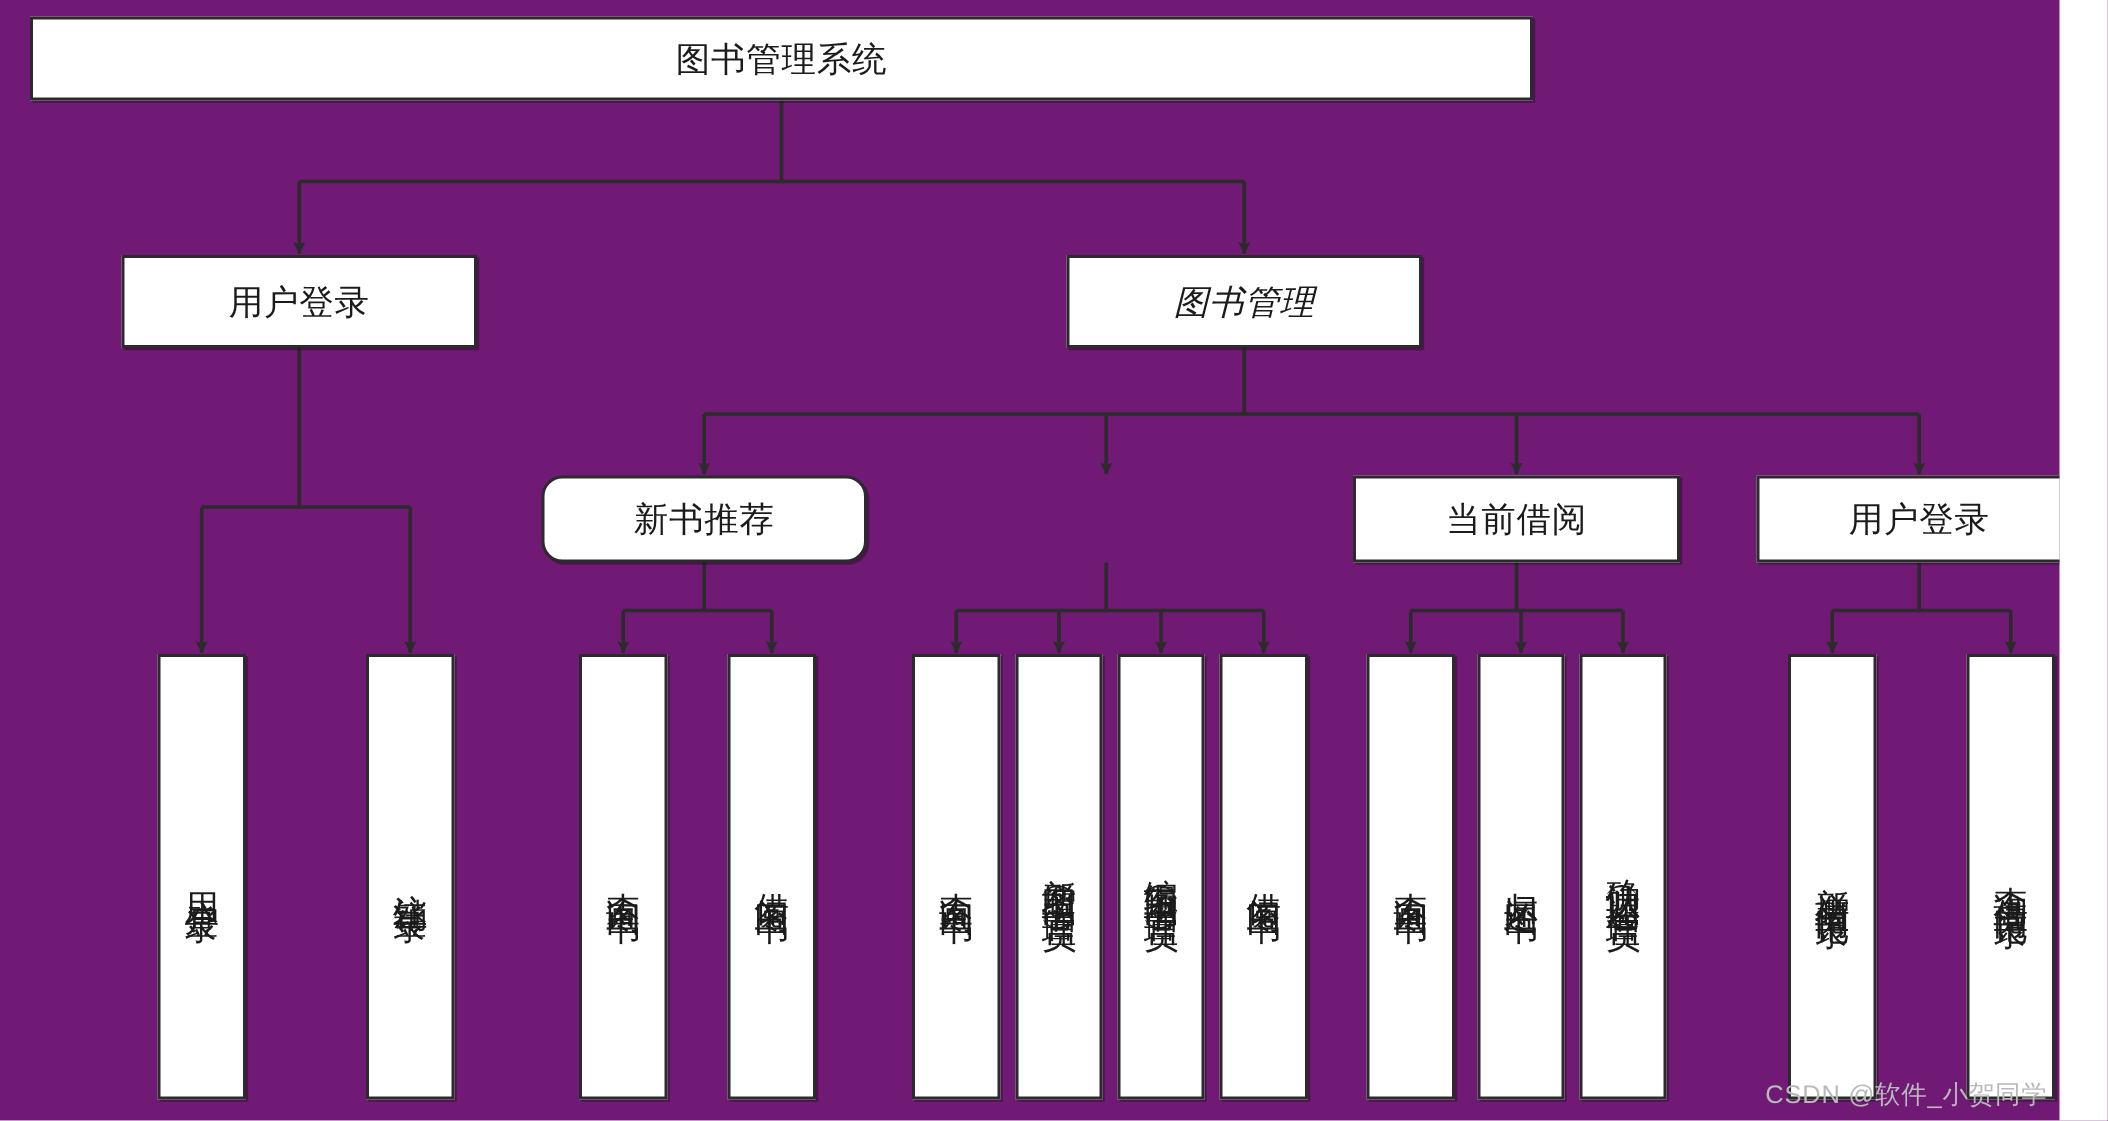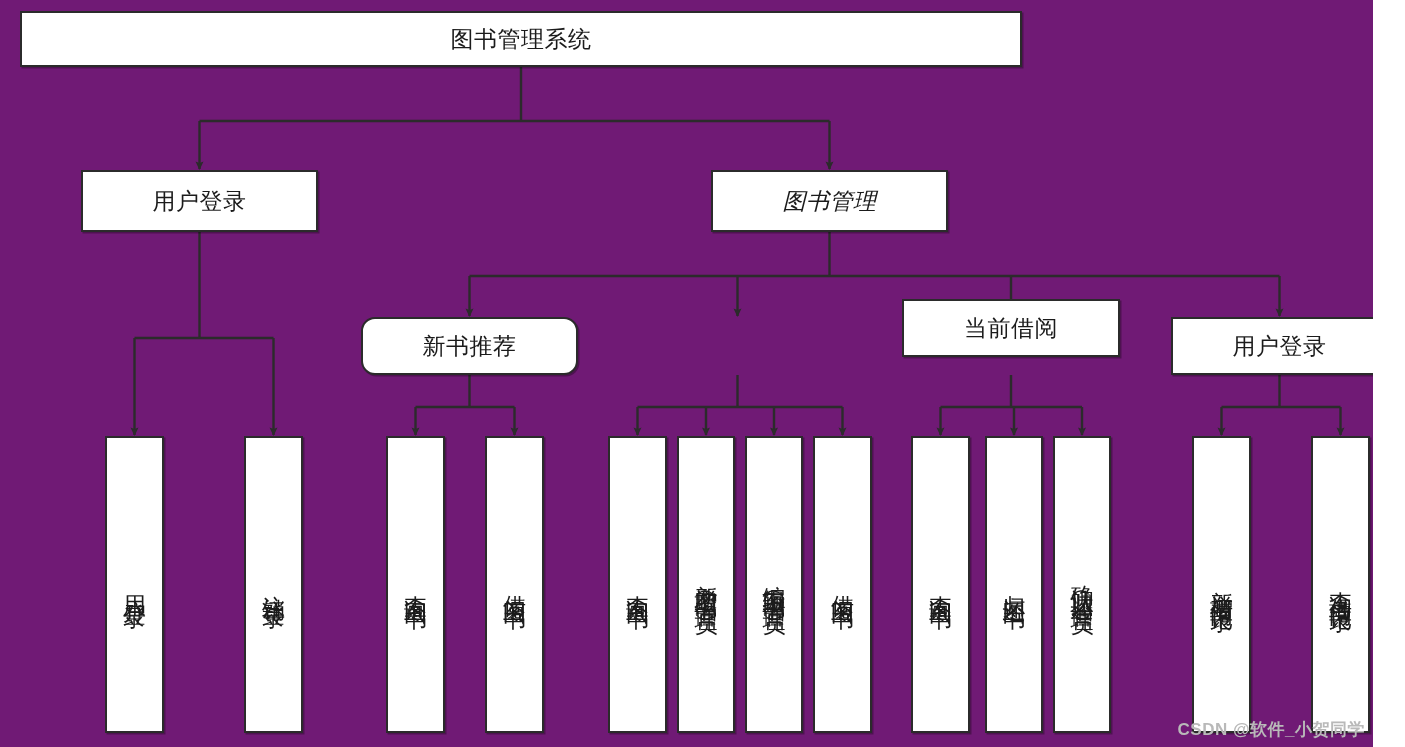--- a/index.html
+++ b/index.html
@@ -57,21 +57,20 @@
   }
   #watermark {
     position: absolute;
     right: 8px;
     bottom: 6px;
     font-size: 17px;
     color: #b9b9b9;
     white-space: nowrap;
     letter-spacing: 0.5px;
     pointer-events: none;
-    font-weight: bold;
   }
 </style>
 </head>
 <body>
 
 <div id="diagram-root">
 
   <svg id="edge-layer" viewBox="0 0 1405 747" xmlns="http://www.w3.org/2000/svg">
     <defs>
       <marker id="arrowhead" markerWidth="9" markerHeight="9" refX="7.6" refY="4" orient="auto" markerUnits="userSpaceOnUse">
@@ -122,21 +121,21 @@
   <div class="node horiz" style="left: 81px; top: 170px; width: 237px; height: 62px;">
     <span class="node-label">用户登录</span>
   </div>
   <div class="node horiz" style="left: 711px; top: 170px; width: 237px; height: 62px; font-style: italic;">
     <span class="node-label">图书管理</span>
   </div>
 
   <div class="node horiz" style="left: 361px; top: 317px; width: 217px; height: 58px; border-radius: 14px;">
     <span class="node-label">新书推荐</span>
   </div>
-  <div class="node horiz" style="left: 902px; top: 299px; width: 218px; height: 58px;">
+  <div class="node horiz" style="left: 902px; top: 317px; width: 218px; height: 58px;">
     <span class="node-label">当前借阅</span>
   </div>
   <div class="node horiz" style="left: 1171px; top: 317px; width: 217px; height: 58px;">
     <span class="node-label">用户登录</span>
   </div>
 
   <div class="node vert" style="left: 105px; top: 436px; width: 59px; height: 297px;">
     <span class="node-label">用户登录</span>
   </div>
   <div class="node vert" style="left: 244px; top: 436px; width: 59px; height: 297px;">

